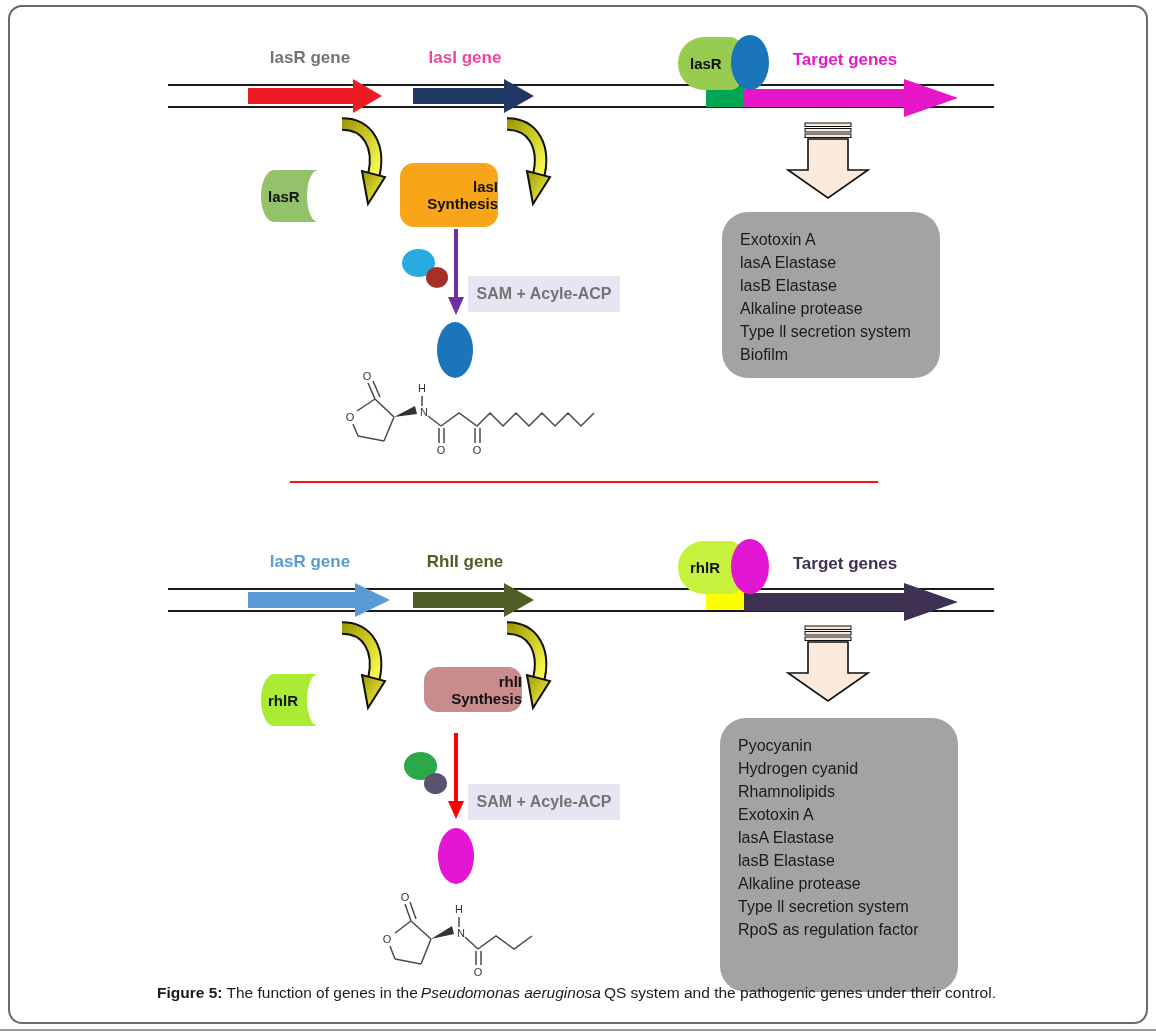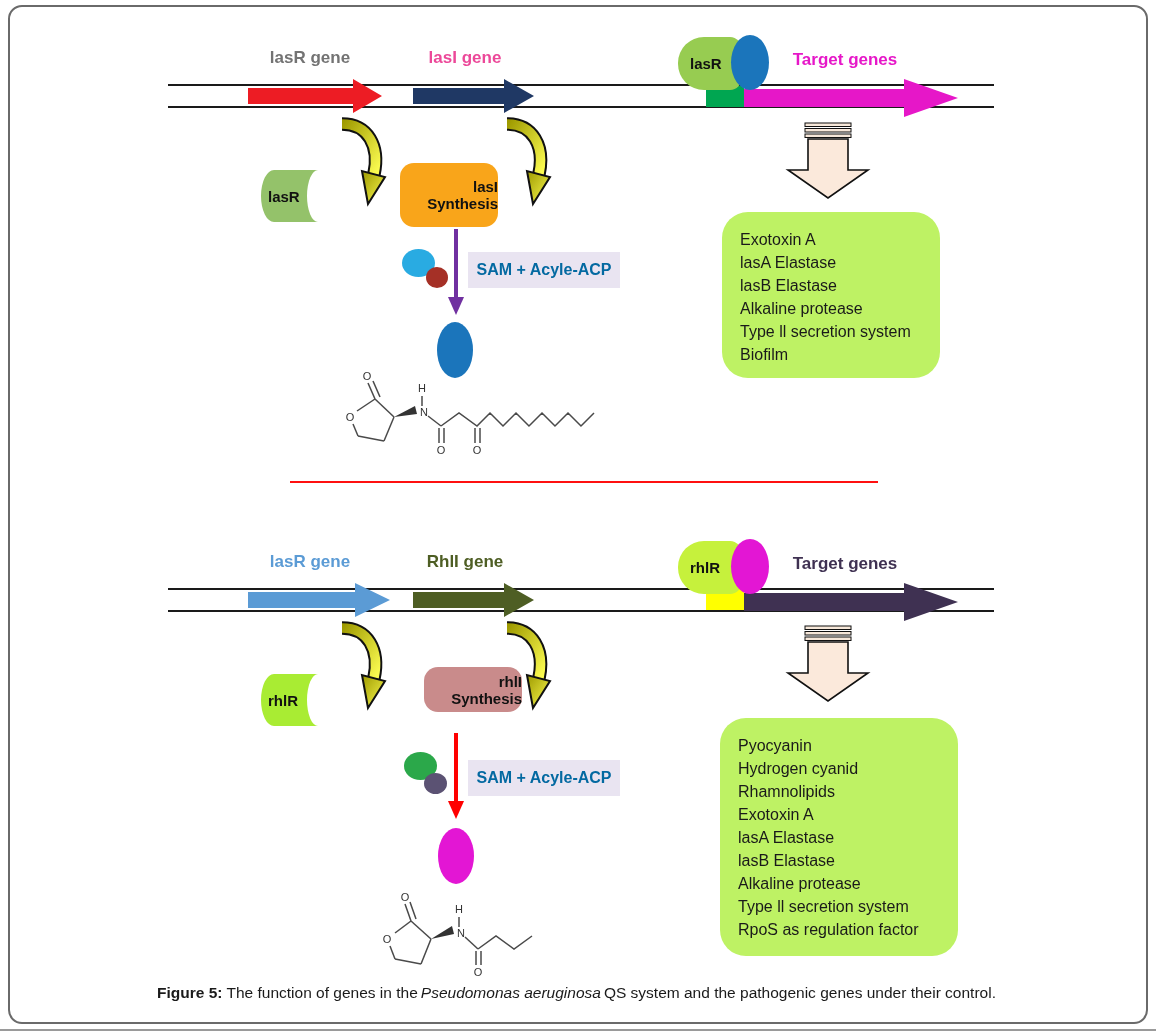--- a/index.html
+++ b/index.html
@@ -4,23 +4,23 @@
 <style>
   html,body{margin:0;padding:0;background:#fff;}
   #stage{position:relative;width:1156px;height:1032px;background:#fff;overflow:hidden;
          font-family:"Liberation Sans",sans-serif;}
   .abs{position:absolute;}
   .frame{border:2px solid #6a6a6a;border-radius:14px;}
   .dna{height:0;border-top:2px solid #1a1a1a;}
   .genelabel{font-weight:bold;font-size:17px;text-align:center;white-space:nowrap;}
   .boxlabel{font-weight:bold;font-size:15px;color:#111;text-align:right;}
   .synbox{border-radius:14px;display:flex;flex-direction:column;justify-content:center;}
-  .sambox{background:#E9E4F1;font-weight:bold;font-size:16px;color:#0369a1;
-          text-align:center;display:flex;align-items:center;justify-content:center;}
-  .prodbox{background:#bef264;border-radius:26px;color:#1a1a1a;}
+  .sambox{background:#E9E4F1;font-weight:bold;font-size:16px;color:#737373;
+          text-align:center;display:flex;align-items:center;justify-content:center;margin-top:24px;}
+  .prodbox{background:#a3a3a3;border-radius:26px;color:#1a1a1a;}
   .prodbox ul{list-style:none;margin:0;padding:0;font-size:16px;line-height:23px;}
   .oval{border-radius:50%;}
   .cyl-label{font-weight:bold;font-size:15px;color:#111;}
   .caption{font-size:15.5px;color:#1a1a1a;text-align:center;white-space:nowrap;}
   .caption .b{font-weight:bold;margin-right:4px;}
   .caption .i{font-style:italic;}
   .caption span{margin-right:3px;}
   svg text{font-family:"Liberation Sans",sans-serif;}
 </style>
 </head>
@@ -221,21 +221,21 @@
     <text x="113" y="83" font-size="11" fill="#333" text-anchor="middle">O</text>
   </svg>
 
   <svg class="abs" style="left:785px;top:625px;" width="88" height="80">
     <rect x="20" y="1" width="46" height="3.5" fill="#F7E8DA" stroke="#111" stroke-width="1"></rect>
     <rect x="20" y="6.5" width="46" height="3.5" fill="#F7E8DA" stroke="#111" stroke-width="1"></rect>
     <rect x="20" y="12" width="46" height="3.5" fill="#F7E8DA" stroke="#111" stroke-width="1"></rect>
     <polygon points="23,17 63,17 63,48 83,48 43,76 3,48 23,48" fill="#FBE9DB" stroke="#111" stroke-width="1.6"></polygon>
   </svg>
 
-  <div class="abs prodbox" style="left:720px;top:718px;width:238px;height:238px;">
+  <div class="abs prodbox" style="left:720px;top:718px;width:238px;height:274px;">
     <ul style="padding:16px 0 0 18px;">
       <li>Pyocyanin</li>
       <li>Hydrogen cyanid</li>
       <li>Rhamnolipids</li>
       <li>Exotoxin A</li>
       <li>lasA Elastase</li>
       <li>lasB Elastase</li>
       <li>Alkaline protease</li>
       <li>Type ll secretion system</li>
       <li>RpoS as regulation factor</li>

